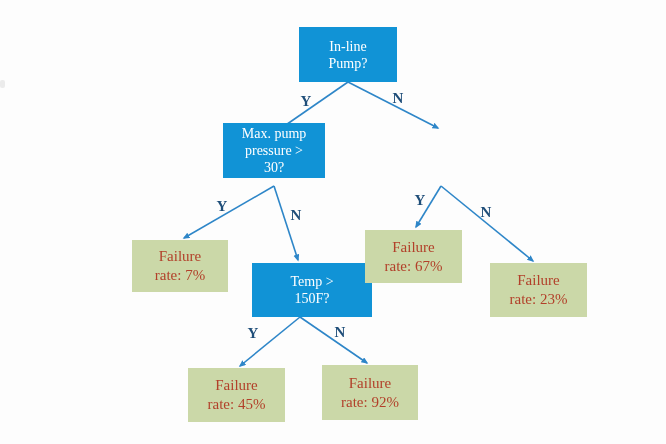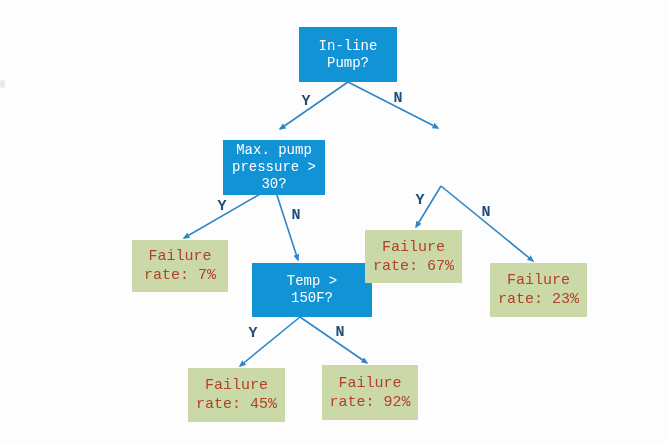--- a/index.html
+++ b/index.html
@@ -1,21 +1,21 @@
 <!DOCTYPE html>
 <html><head>
 <meta charset="utf-8">
 <style>
   html, body { margin: 0; padding: 0; background: #ffffff; }
   #canvas {
     position: relative;
     width: 666px;
     height: 444px;
     background: #fdfdfd;
-    font-family: Liberation Mono, monospace;
+    font-family: Liberation Serif, serif;
     overflow: hidden;
   }
   #edges { position: absolute; left: 0; top: 0; width: 666px; height: 444px; }
   .node {
     position: absolute;
     display: flex;
     align-items: center;
     justify-content: center;
     text-align: center;
     white-space: pre-line;
@@ -66,21 +66,21 @@
     <line x1="274" y1="186" x2="298" y2="260" stroke="#2e86c8" stroke-width="1.6" marker-end="url(#arrow)"></line>
     <line x1="441" y1="186" x2="416" y2="227" stroke="#2e86c8" stroke-width="1.6" marker-end="url(#arrow)"></line>
     <line x1="441" y1="186" x2="533" y2="261" stroke="#2e86c8" stroke-width="1.6" marker-end="url(#arrow)"></line>
     <line x1="300" y1="317" x2="240" y2="366" stroke="#2e86c8" stroke-width="1.6" marker-end="url(#arrow)"></line>
     <line x1="300" y1="317" x2="367" y2="363" stroke="#2e86c8" stroke-width="1.6" marker-end="url(#arrow)"></line>
   </svg>
 
   <div class="node node-decision" style="left:299px; top:27px;  width:98px;  height:55px;">In-line
 Pump?</div>
 
-  <div class="node node-decision" style="left:223px; top:140px; width:102px; height:55px;">Max. pump
+  <div class="node node-decision" style="left:223px; top:123px; width:102px; height:55px;">Max. pump
 pressure &gt;
 30?</div>
 
 
   <div class="node node-decision" style="left:252px; top:263px; width:120px;  height:54px;">Temp &gt;
 150F?</div>
 
   <div class="node node-leaf" style="left:132px; top:240px; width:96px; height:52px;">Failure
 rate: 7%</div>
 

